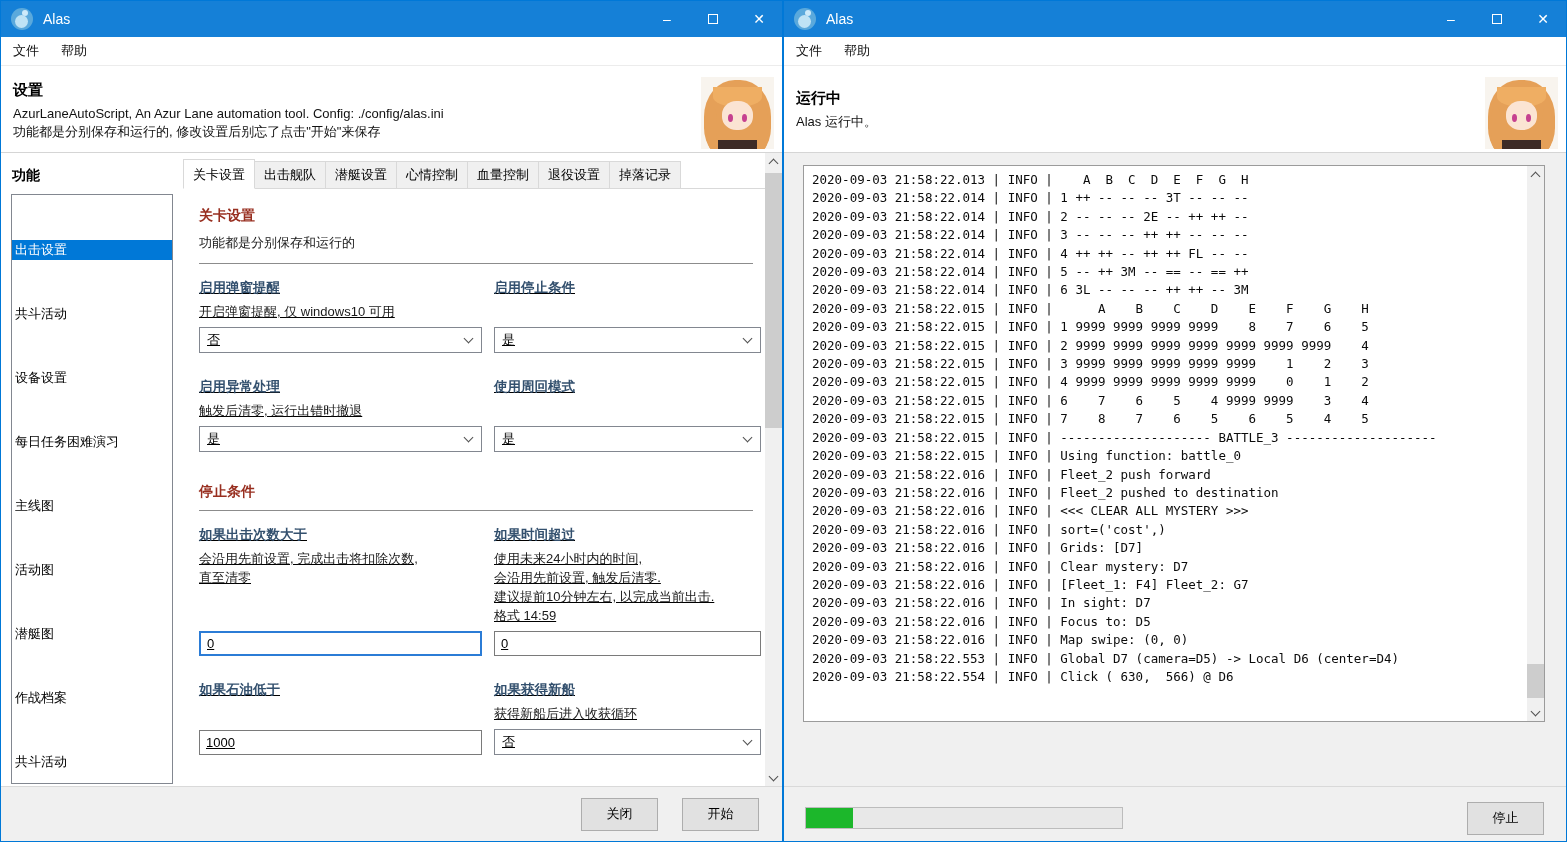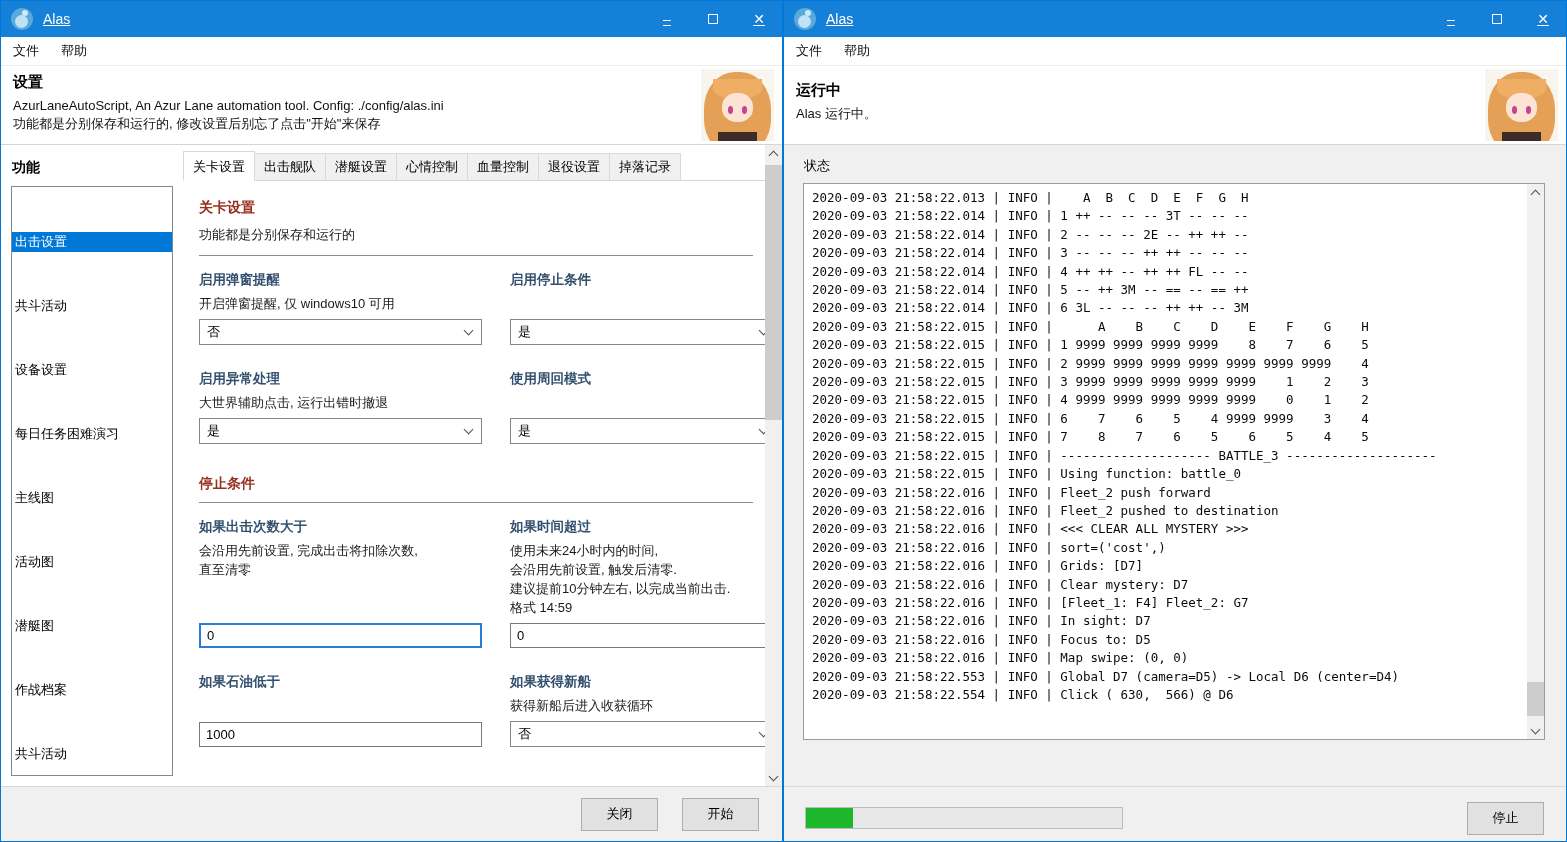--- a/index.html
+++ b/index.html
@@ -4,35 +4,35 @@
 <style>
   * { margin:0; padding:0; box-sizing:border-box; }
   html,body { width:1567px; height:842px; font-family:"Liberation Sans",sans-serif; background:#fff; }
   body { display:flex; overflow:hidden; }
 
   .window { height:842px; border:1px solid #0078d7; display:flex; flex-direction:column; background:#fff; position:relative; }
   .window.left { width:783px; }
   .window.right { width:784px; }
 
   
-  .titlebar { height:36px; background:#1580d7; color:#fff; display:flex; align-items:center; flex-shrink:0;text-decoration:underline; }
+  .titlebar { height:36px; background:#1580d7; color:#fff; display:flex; align-items:center; flex-shrink:0; }
   .title-logo { width:22px; height:22px; margin-left:10px; border-radius:50%; background:#5aa9dc; position:relative; overflow:hidden; }
   .title-logo::after { content:""; position:absolute; left:4px; top:7px; width:13px; height:13px; border-radius:50%; background:#bfe3f5; }
   .title-logo::before { content:""; position:absolute; left:11px; top:2px; width:6px; height:6px; border-radius:50%; background:#cdeafa; }
   .title-text { margin-left:10px; font-size:14px; }
   .win-controls { margin-left:auto; display:flex; height:100%; }
   .win-btn { width:46px; height:100%; display:flex; align-items:center; justify-content:center; font-size:14px; color:#fff; }
   .max-glyph { width:10px; height:10px; border:1px solid #fff; display:block; }
 
   
   .menubar { height:29px; background:#fff; display:flex; align-items:center; padding-left:12px; gap:22px; font-size:13px; color:#111; border-bottom:1px solid #ececec; flex-shrink:0; }
   .menu-item { cursor:default; }
 
   
-  .app-header { height:79px; background:#fff; border-bottom:1px solid #d5d5d5; padding:7px 12px 0 12px; position:relative; flex-shrink:0; }
+  .app-header { height:79px; background:#fff; border-bottom:1px solid #d5d5d5; padding:7px 12px 0 12px; position:relative; flex-shrink:0;margin-top:8px; }
   .app-header .h-title { font-size:15px; font-weight:bold; color:#000; margin-bottom:5px; }
   .app-header .h-line { font-size:13px; color:#111; line-height:18px; }
   .avatar { position:absolute; top:3px; right:8px; width:73px; height:72px; background:#f8f4ee; overflow:hidden; }
   .avatar .hair { position:absolute; top:3px; left:3px; right:3px; height:80px; background:#e5a058; border-radius:46% 46% 40% 40%; }
   .avatar .bangs { position:absolute; top:10px; left:12px; width:49px; height:20px; background:#efae63; border-radius:0 0 55% 55%; }
   .avatar .face { position:absolute; top:24px; left:21px; width:31px; height:29px; background:#fbe4d3; border-radius:46%; }
   .avatar .eye { position:absolute; width:5px; height:8px; background:#c6418f; border-radius:50%; }
   .avatar .eye.l { top:37px; left:27px; } .avatar .eye.r { top:37px; left:41px; }
   .avatar .collar { position:absolute; bottom:0; left:17px; width:39px; height:9px; background:#3d2b26; }
   .avatar .strand { position:absolute; top:30px; left:6px; width:10px; height:42px; background:#e5a058; border-radius:40%; }
@@ -49,21 +49,21 @@
   .main-panel { flex:1; position:relative; padding:6px 17px 0 2px; overflow:hidden; }
   .tabstrip { display:flex; font-size:13px; position:relative; }
   .tab { padding:4px 9px 4px 9px; background:#f0f0f0; border:1px solid #d9d9d9; margin-right:-1px; margin-top:2px; color:#000; }
   .tab.active { background:#fff; border-bottom:1px solid #fff; margin-top:0; padding-top:6px; position:relative; z-index:2; }
   .content { background:#fff; border-top:1px solid #d9d9d9; margin-top:-1px; height:608px; overflow:hidden; padding:12px 12px 0 16px; }
 
   .section-title { font-size:14px; font-weight:bold; color:#982f20; margin:6px 0 9px 0; }
   .section-desc { font-size:13px; color:#1a1a1a; margin-bottom:11px; }
   .rule { border:none; border-top:1px solid #8c8c8c; margin:0 0 15px 0; }
 
-  .form-grid { display:grid; grid-template-columns:283px 267px; column-gap:28px; }
+  .form-grid { display:grid; grid-template-columns:283px 267px; column-gap:12px;text-decoration:underline; }
   .field { display:flex; flex-direction:column; margin-bottom:25px; }
   .field-label { font-size:13.5px; font-weight:bold; color:#33506e; margin-bottom:5px; }
   .field-desc { font-size:13px; color:#1a1a1a; line-height:19px; white-space:pre-line; margin-bottom:6px; }
   .selectbox { margin-top:auto; height:26px; border:1px solid #828790; background:#fff; display:flex; align-items:center; justify-content:space-between; padding:0 9px 0 7px; font-size:13px; color:#000; }
   .textbox { margin-top:auto; height:25px; border:1px solid #7a7a7a; background:#fff; display:flex; align-items:center; padding:0 6px; font-size:13px; color:#000; }
   .textbox.focused { border:2px solid #2b7cd6; }
   .chev { width:7px; height:7px; border-right:1px solid #505050; border-bottom:1px solid #505050; transform:rotate(45deg); margin-top:-3px; flex-shrink:0; }
 
   
   .vscroll { position:absolute; top:0; bottom:0; right:0; width:17px; background:#f0f0f0; }
@@ -174,21 +174,21 @@
           </div>
           <div class="field">
             <div class="field-label">启用停止条件</div>
             <div class="selectbox">
                 <span>是</span>
                 <span class="chev"></span>
               </div>
           </div>
           <div class="field">
             <div class="field-label">启用异常处理</div>
-            <div class="field-desc">大世界辅助点击, 运行出错时撤退</div>
+            <div class="field-desc">触发后清零, 运行出错时撤退</div>
             <div class="selectbox">
                 <span>是</span>
                 <span class="chev"></span>
               </div>
           </div>
           <div class="field">
             <div class="field-label">使用周回模式</div>
             <div class="selectbox">
                 <span>是</span>
                 <span class="chev"></span>
@@ -269,21 +269,20 @@
         <span class="strand"></span>
         <span class="strand r"></span>
       <span class="bangs"></span>
         <span class="face"></span>
       <span class="eye l"></span>
         <span class="eye r"></span>
         <span class="collar"></span>
     </div>
   </div>
   <div class="status-area">
-    <div class="status-label">状态</div>
     <div class="logbox">
       <div class="log-line">2020-09-03 21:58:22.013 | INFO |    A  B  C  D  E  F  G  H</div>
       <div class="log-line">2020-09-03 21:58:22.014 | INFO | 1 ++ -- -- -- 3T -- -- --</div>
       <div class="log-line">2020-09-03 21:58:22.014 | INFO | 2 -- -- -- 2E -- ++ ++ --</div>
       <div class="log-line">2020-09-03 21:58:22.014 | INFO | 3 -- -- -- ++ ++ -- -- --</div>
       <div class="log-line">2020-09-03 21:58:22.014 | INFO | 4 ++ ++ -- ++ ++ FL -- --</div>
       <div class="log-line">2020-09-03 21:58:22.014 | INFO | 5 -- ++ 3M -- == -- == ++</div>
       <div class="log-line">2020-09-03 21:58:22.014 | INFO | 6 3L -- -- -- ++ ++ -- 3M</div>
       <div class="log-line">2020-09-03 21:58:22.015 | INFO |      A    B    C    D    E    F    G    H</div>
       <div class="log-line">2020-09-03 21:58:22.015 | INFO | 1 9999 9999 9999 9999    8    7    6    5</div>

